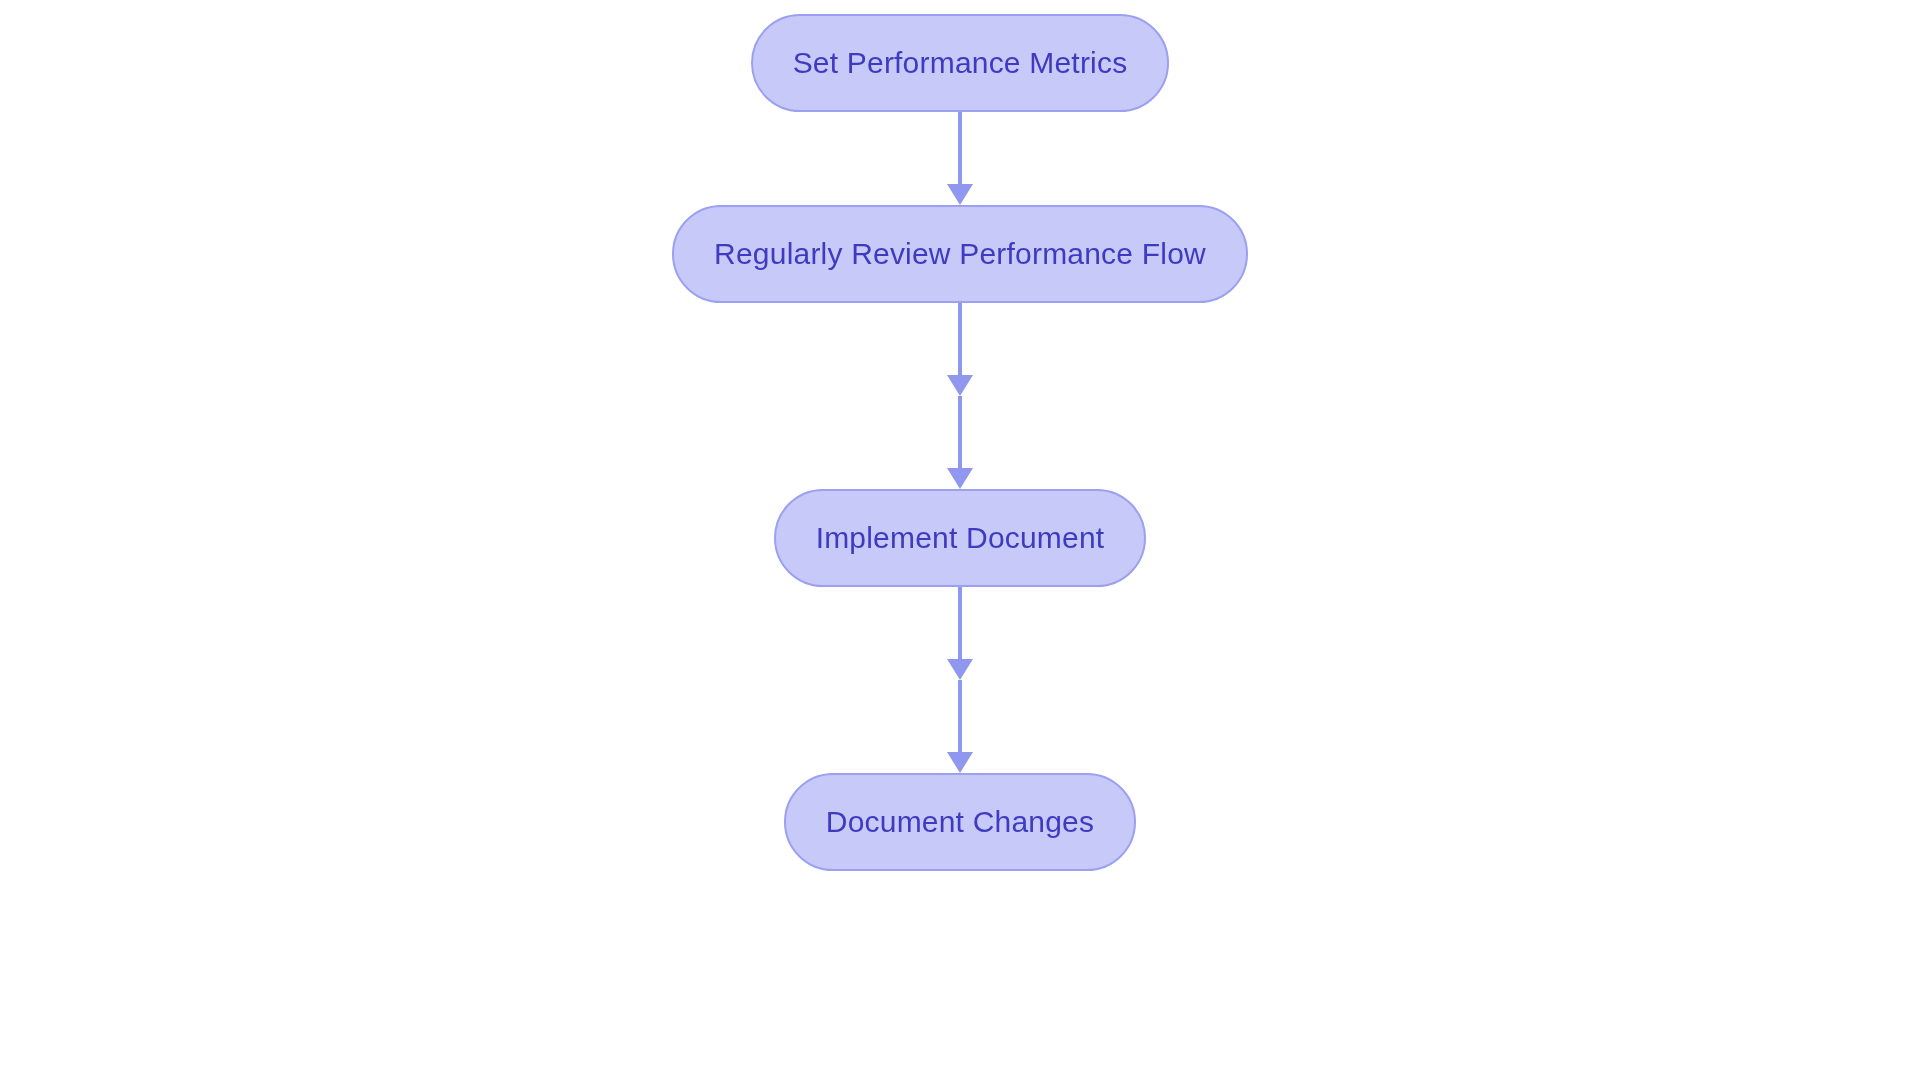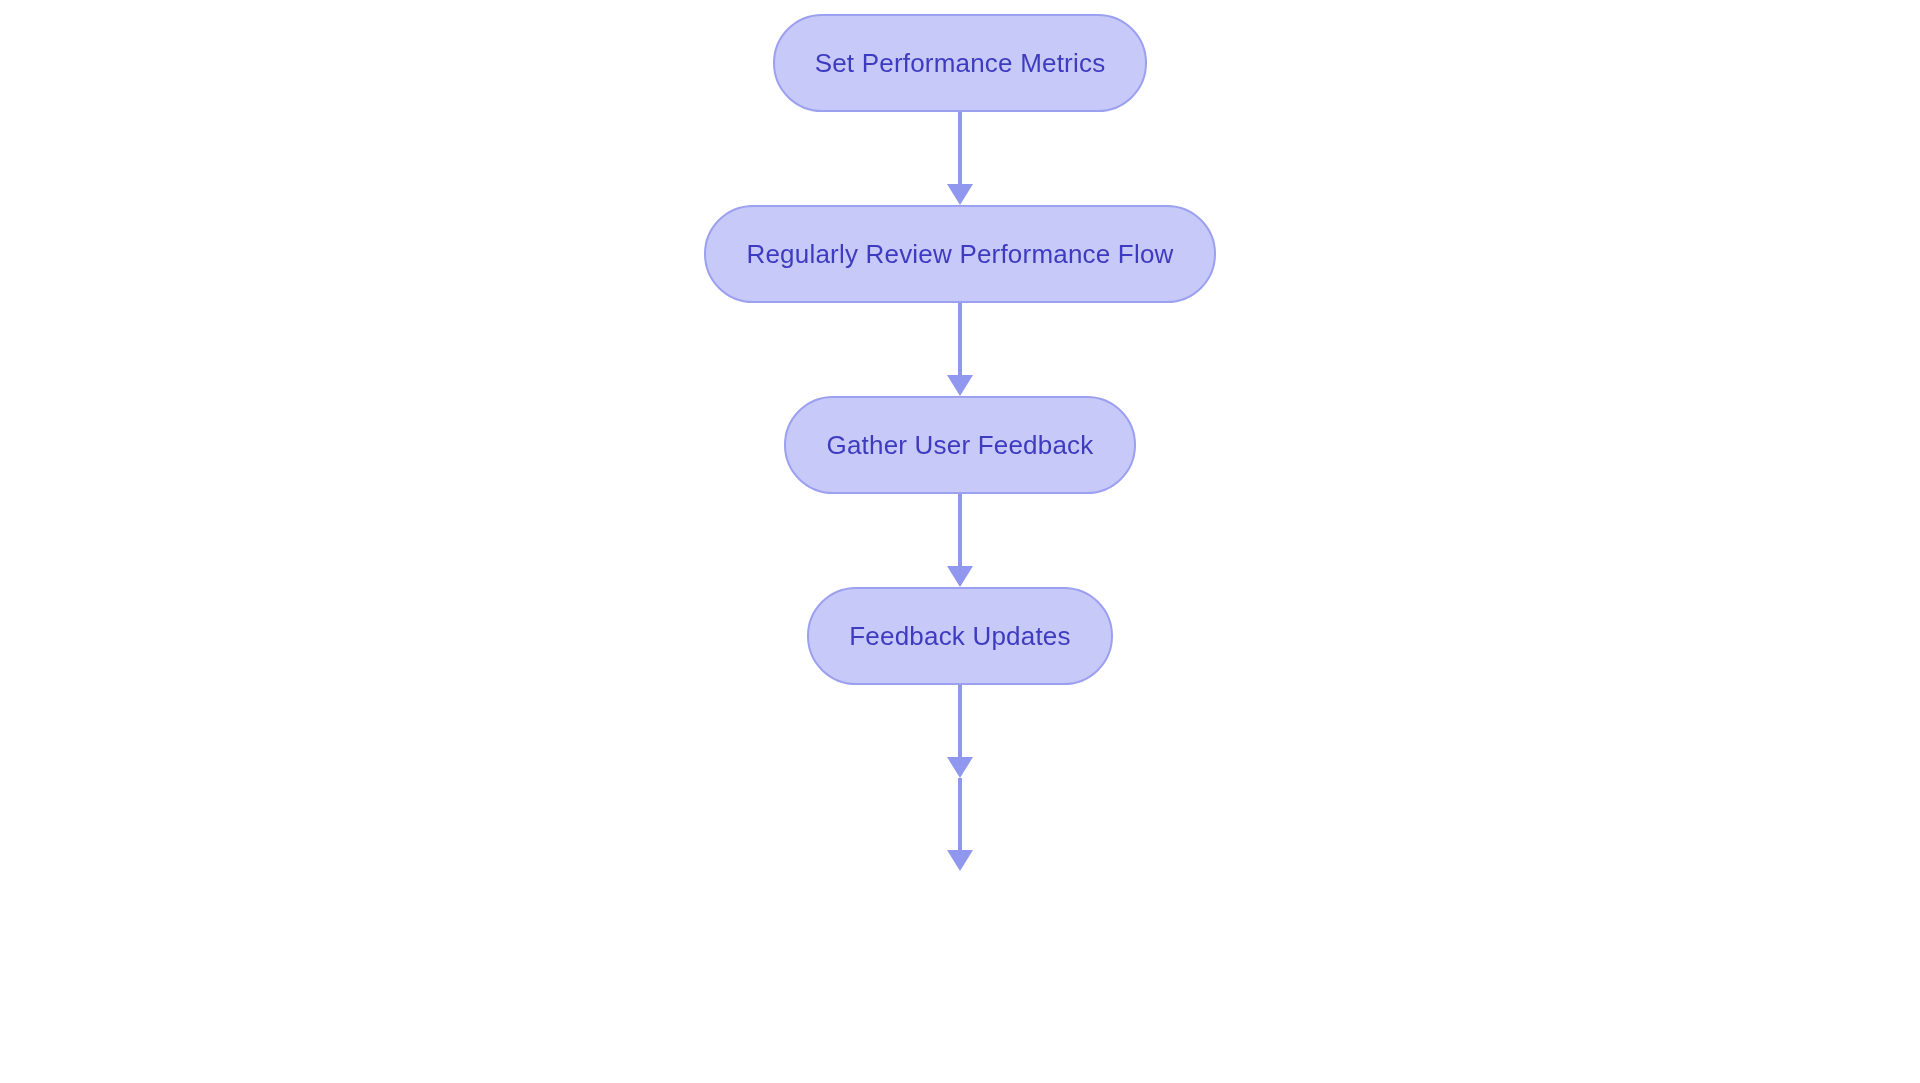--- a/index.html
+++ b/index.html
@@ -36,21 +36,21 @@
     height: 98px;
     border-radius: 49px;
     background: var(--fill);
     border: 2px solid var(--border);
     color: var(--text);
     display: flex;
     align-items: center;
     justify-content: center;
     padding: 0 40px;
     min-width: 240px;
-    font-size: 26px;
+    font-size: 30px;
     letter-spacing: 0.2px;
     white-space: nowrap;
   }
   .connector {
     width: 26px;
     height: 93px;
     display: flex;
     flex-direction: column;
     align-items: center;
   }
@@ -79,32 +79,32 @@
         <div class="arrow-line"></div>
         <div class="arrowhead"></div>
       </div>
       <div class="node">
         <span>Regularly Review Performance Flow</span>
       </div>
       <div class="connector">
         <div class="arrow-line"></div>
         <div class="arrowhead"></div>
       </div>
-      <div class="node">
-        <span>Gather User Feedback</span>
-      </div>
       <div class="connector">
         <div class="arrow-line"></div>
         <div class="arrowhead"></div>
       </div>
       <div class="node">
-        <span>Feedback Updates</span>
+        <span>Implement Document</span>
       </div>
       <div class="connector">
         <div class="arrow-line"></div>
         <div class="arrowhead"></div>
       </div>
       <div class="connector">
         <div class="arrow-line"></div>
         <div class="arrowhead"></div>
       </div>
+      <div class="node">
+        <span>Document Changes</span>
+      </div>
     </div>
 </div>
 
 </body></html>

